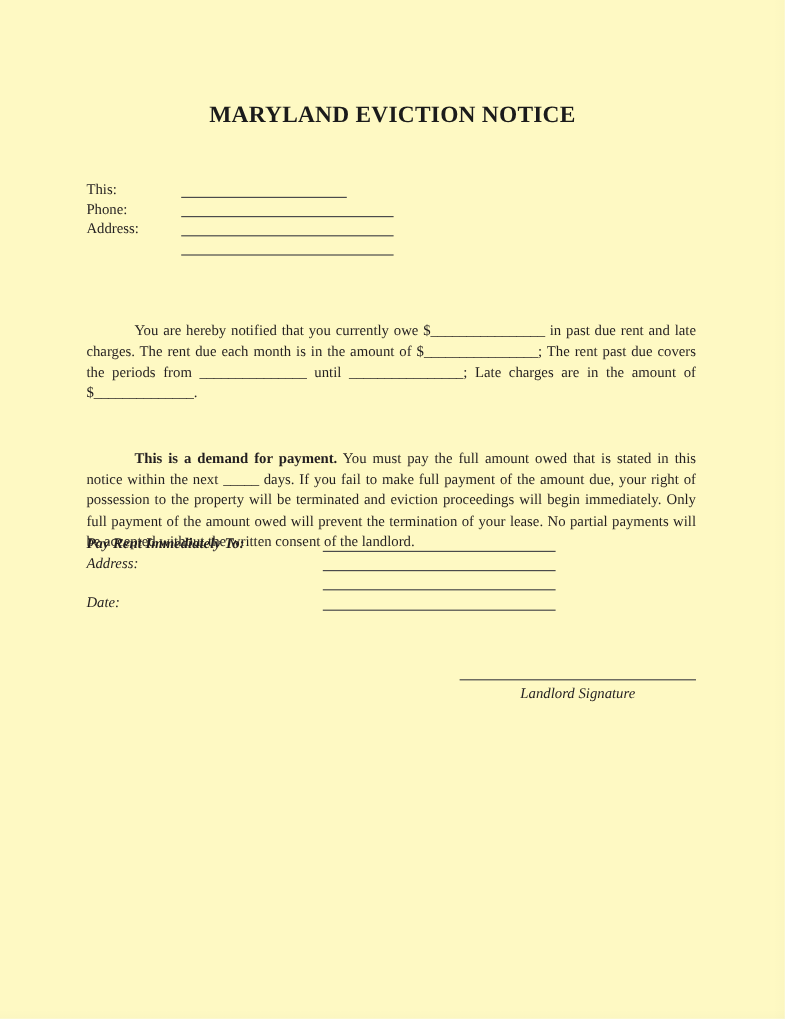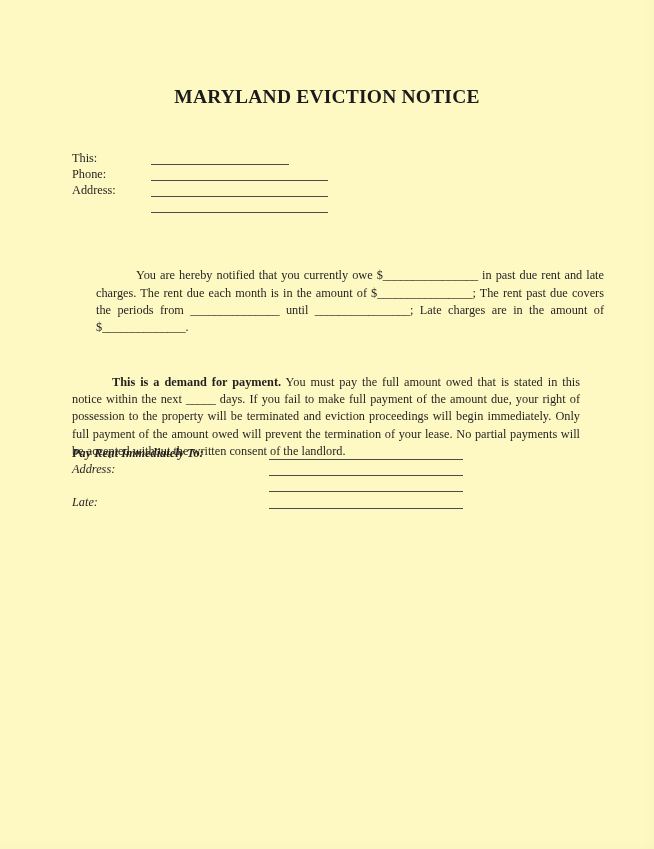--- a/index.html
+++ b/index.html
@@ -69,21 +69,21 @@
   .para {
     position: absolute;
     left: 72px;
     width: 508px;
     font-size: 12.3px;
     line-height: 17.2px;
     text-align: justify;
     text-justify: inter-word;
     text-indent: 40px;
   }
-  .para.p1 { top: 255px; margin-left: 24px; }
+  .para.p1 { top: 255px; }
   .para.p2 { top: 341px; margin-top: 33px; }
   .para b { font-weight: bold; }
   .blank {
     font-family: "Liberation Serif", "DejaVu Serif", serif;
     letter-spacing: -0.2px;
   }
 
   
   .pay-block {
     position: absolute;
@@ -198,23 +198,27 @@
       <span class="pay-label">Address:</span>
       <span class="pay-rule"></span>
     </div>
 
     <div class="pay-row">
       <span class="pay-label"></span>
       <span class="pay-rule"></span>
     </div>
 
     <div class="pay-row">
-      <span class="pay-label">Late:</span>
+      <span class="pay-label">Date:</span>
       <span class="pay-rule"></span>
     </div>
 
   </div>
 
+  <div class="sig-block">
+    <div class="sig-rule"></div>
+    <div class="sig-caption">Landlord Signature</div>
+  </div>
 
   <div class="page-edge-right"></div>
   <div class="page-edge-bottom"></div>
 
 </div>
 
 </body></html>

